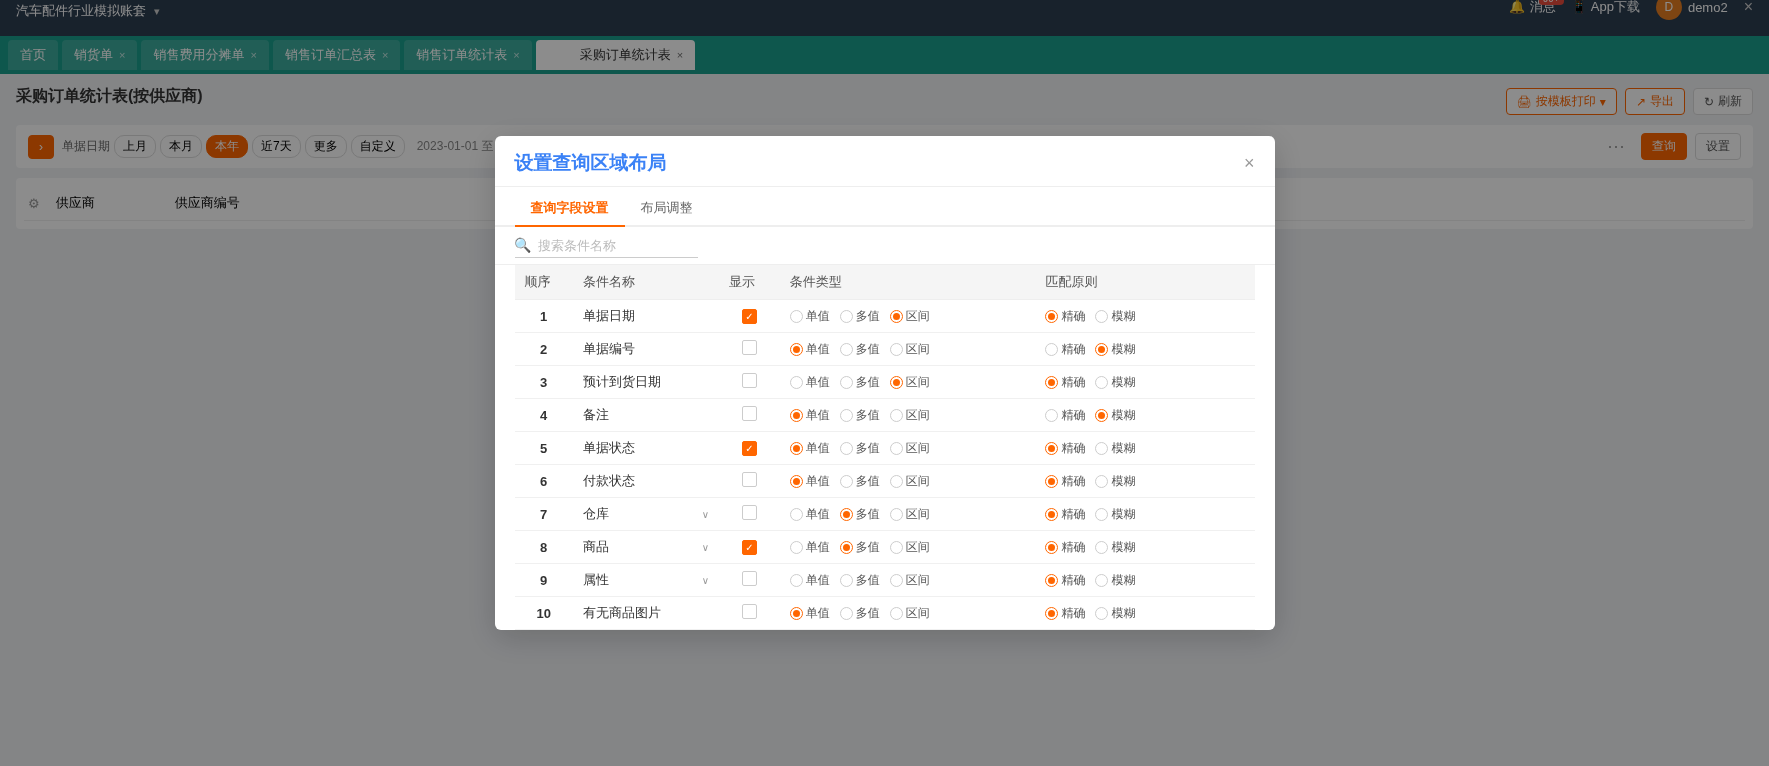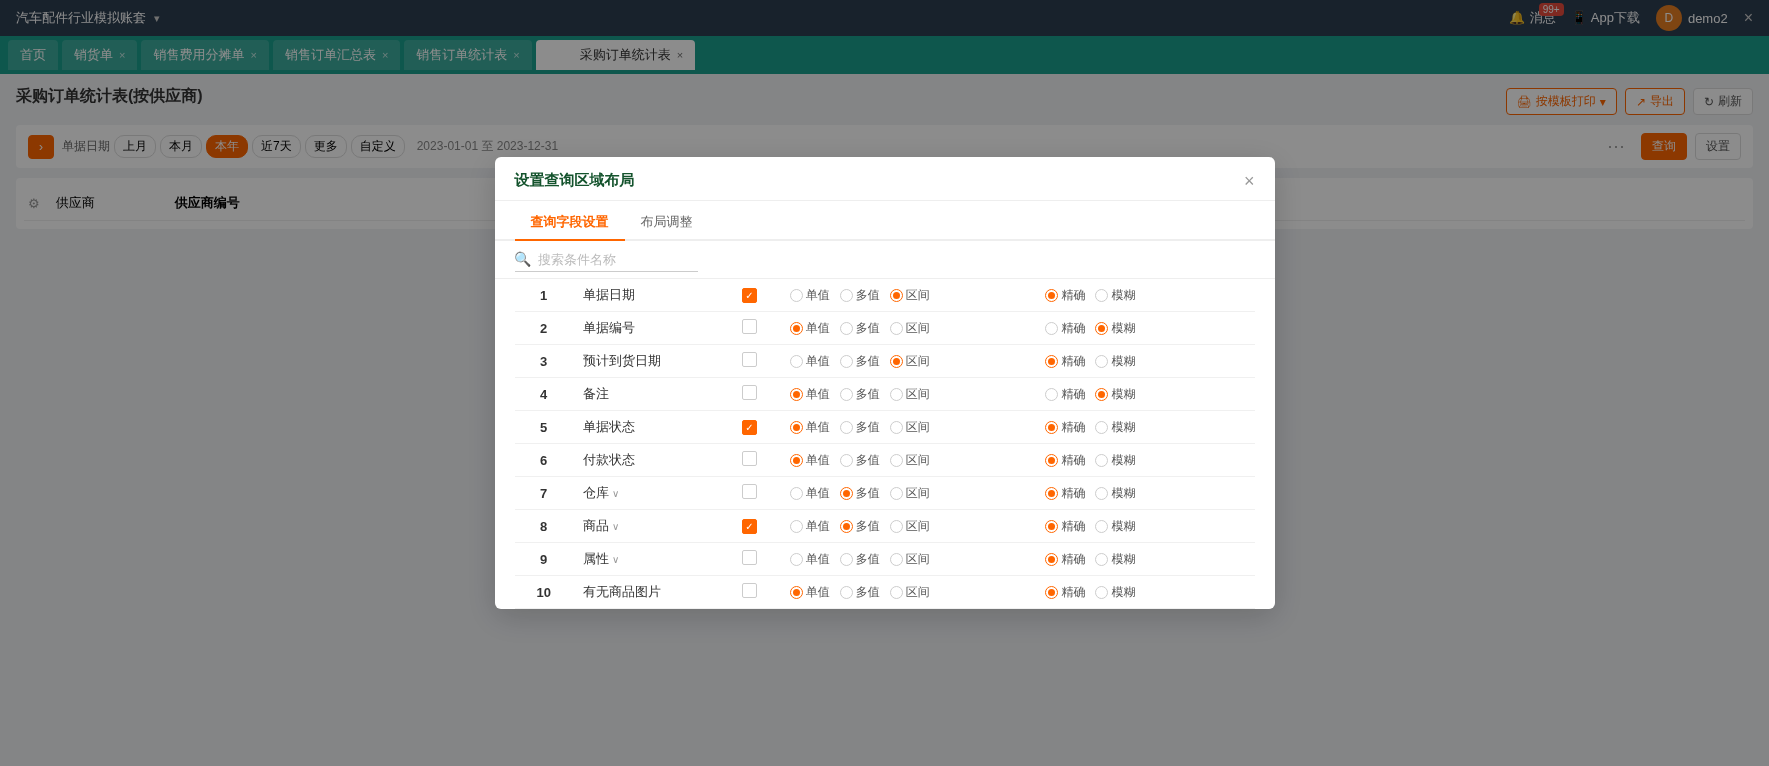--- a/index.html
+++ b/index.html
@@ -3,23 +3,23 @@
   <meta charset="utf-8">
   <style>
     * { box-sizing: border-box; margin: 0; padding: 0; }
     body { font-family: "Microsoft YaHei", "PingFang SC", sans-serif; font-size: 13px; background: #f0f2f5; }
 
     
     .top-bar {
       background: #2c3e50;
       height: 36px;
       display: flex;
-      align-items: center;
+      align-items: flex-end;
       justify-content: space-between;
-      padding: 8px 16px;
+      padding: 16px 16px;
       color: #fff;
     }
     .top-bar-left { display: flex; align-items: center; gap: 8px; font-size: 13px; }
     .top-bar-right { display: flex; align-items: center; gap: 16px; font-size: 13px; }
     .notif-badge { position: relative; cursor: pointer; }
     .badge { background: #e74c3c; color: #fff; border-radius: 4px; font-size: 10px; padding: 1px 4px; position: absolute; top: -6px; right: -8px; }
 
     
     .tab-bar {
       background: #1a9e8c;
@@ -104,21 +104,21 @@
       flex-direction: column;
       box-shadow: 0 8px 32px rgba(0,0,0,0.18);
     }
     .dialog-header {
       display: flex;
       align-items: center;
       justify-content: space-between;
       padding: 14px 20px 10px;
       border-bottom: 1px solid #eee;
     }
-    .dialog-title { font-size: 15px; font-weight: bold; color: #14532d; }
+    .dialog-title { font-size: 19px; font-weight: bold; color: #3b82f6; }
     .dialog-close {
       cursor: pointer;
       font-size: 18px;
       color: #999;
       line-height: 1;
       border: none;
       background: none;
     }
 
     
@@ -276,21 +276,21 @@
       font-weight: bold;
     }
 
     
     .action-btns { display: flex; align-items: center; gap: 8px; margin-left: auto; }
     .action-btn { padding: 4px 10px; border: 1px solid #ddd; border-radius: 4px; background: #fff; cursor: pointer; font-size: 12px; color: #555; display: flex; align-items: center; gap: 4px; }
     .action-btn.orange-outline { color: #f60; border-color: #f60; }
 
     .page-header { display: flex; align-items: center; margin-bottom: 8px; }
 
-    .name-with-arrow { display: flex; align-items: center; gap: 3px; }
+    .name-with-arrow { display: flex; align-items: center; gap: 19px; justify-content: space-between; }
     .arrow-down { font-size: 10px; color: #999; }
   </style>
 </head>
 <body>
 
 <div class="top-bar">
   <div class="top-bar-left">
     <span>汽车配件行业模拟账套</span>
     <span style="font-size:11px;color:#ccc;">▾</span>
   </div>
@@ -373,21 +373,21 @@
     <span style="flex:1;"></span>
     <span style="color:#999;font-size:18px;margin-right:8px;">···</span>
     <button class="toolbar-btn orange">查询</button>
     <button class="toolbar-btn">设置</button>
   </div>
 
   <div class="table-area">
     <div style="display:flex;align-items:center;padding:8px 4px;border-bottom:1px solid #eee;">
       <span style="color:#999;margin-right:16px;cursor:pointer;">⚙</span>
       <span style="font-weight:normal;margin-right:80px;">供应商</span>
-      <span style="font-weight:bold;">供应商编号</span>
+      <span style="font-weight:normal;">供应商编号</span>
     </div>
   </div>
 </div>
 
 <div class="overlay">
   <div class="dialog">
 
     <div class="dialog-header">
       <span class="dialog-title">设置查询区域布局</span>
       <button class="dialog-close">×</button>
@@ -402,20 +402,33 @@
       </div>
     </div>
 
     <div class="search-row">
       <div class="search-wrap">
         <span class="search-icon-svg">🔍</span>
         <input type="text" class="search-input" placeholder="搜索条件名称" style="">
       </div>
     </div>
 
+    <div style="padding: 0 20px;">
+      <table class="filter-table">
+        <thead>
+          <tr>
+            <th class="col-order">顺序</th>
+            <th class="col-name">条件名称</th>
+            <th class="col-show">显示</th>
+            <th class="col-type">条件类型</th>
+            <th class="col-match">匹配原则</th>
+          </tr>
+        </thead>
+      </table>
+    </div>
 
     <div class="table-scroll-wrap">
       <table class="filter-table">
         <tbody id="filter-rows">
         <tr>
               <td class="col-order order-num">1</td>
               <td class="col-name">单据日期</td>
               <td class="col-show" style="text-align: center;"><span class="custom-checkbox checked" style="cursor: pointer;"></span></td>
               <td class="col-type">
                 <div class="radio-group">

